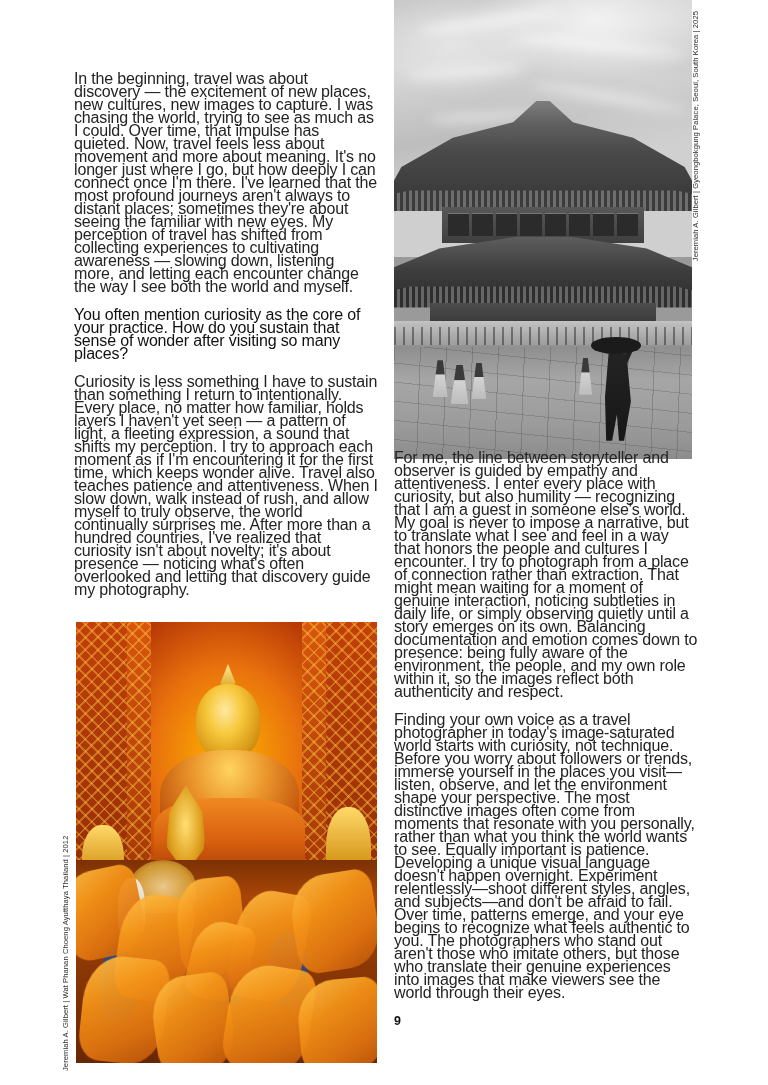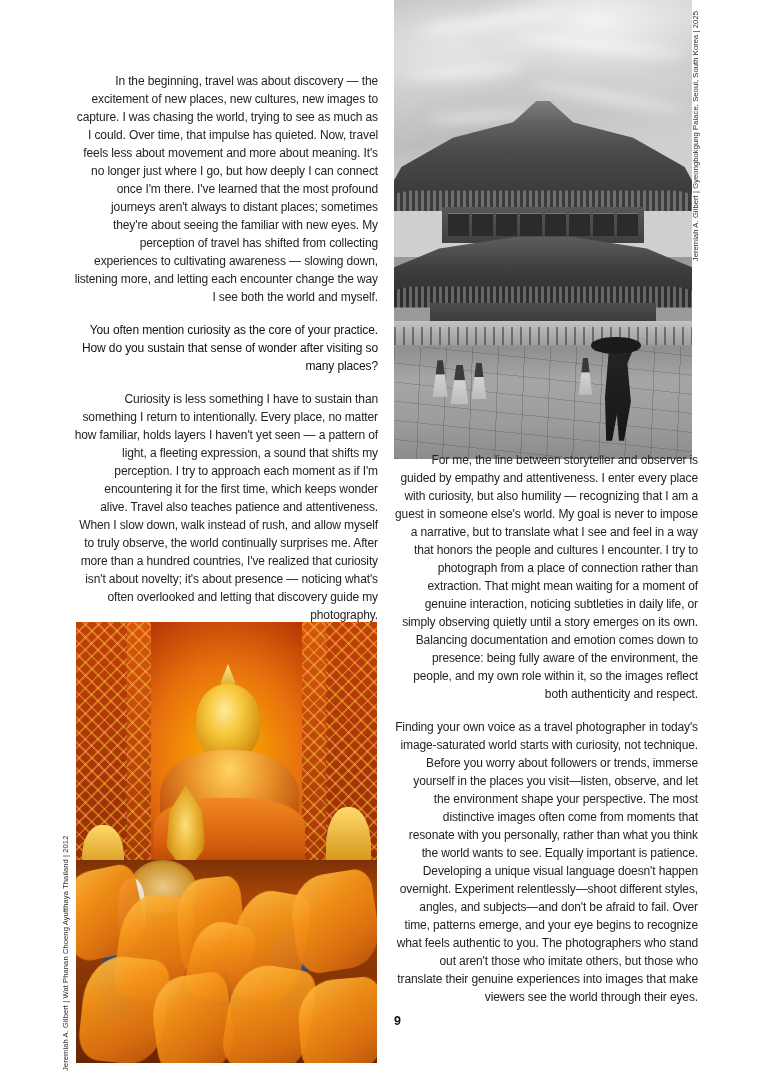--- a/index.html
+++ b/index.html
@@ -19,24 +19,24 @@
   
   .page {
     position: absolute;
     inset: 0;
     background: #ffffff;
   }
 
   
   .col {
     position: absolute;
-    font-size: 12px;
-    line-height: 18px;
+    font-size: 16px;
+    line-height: 13px;
     color: #232323;
-    text-align: right;
+    text-align: left;
   }
   .col-left {
     left: 74px;
     top: 72px;
     width: 304px;
   }
   .col-right {
     left: 394px;
     top: 451px;
     width: 304px;

